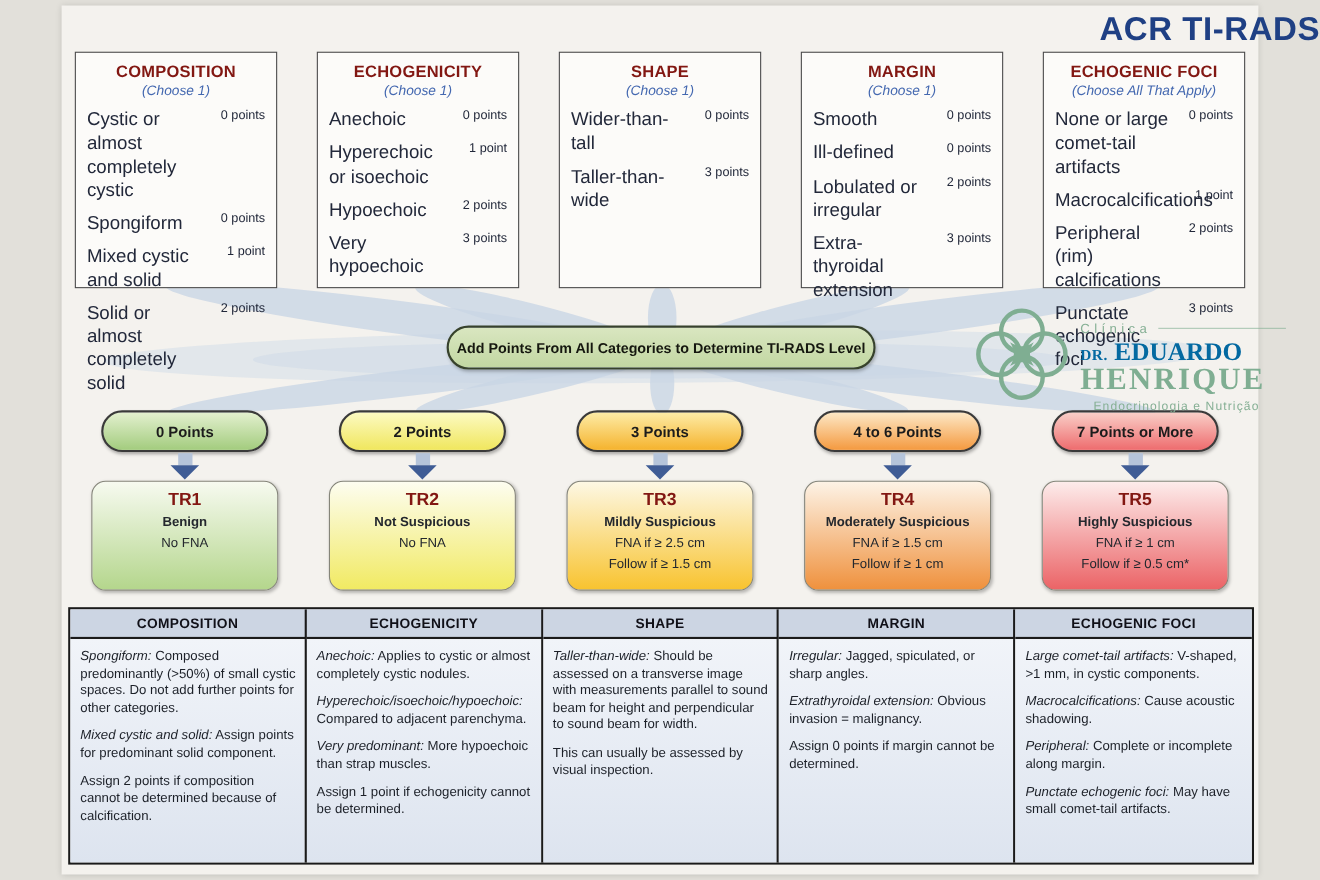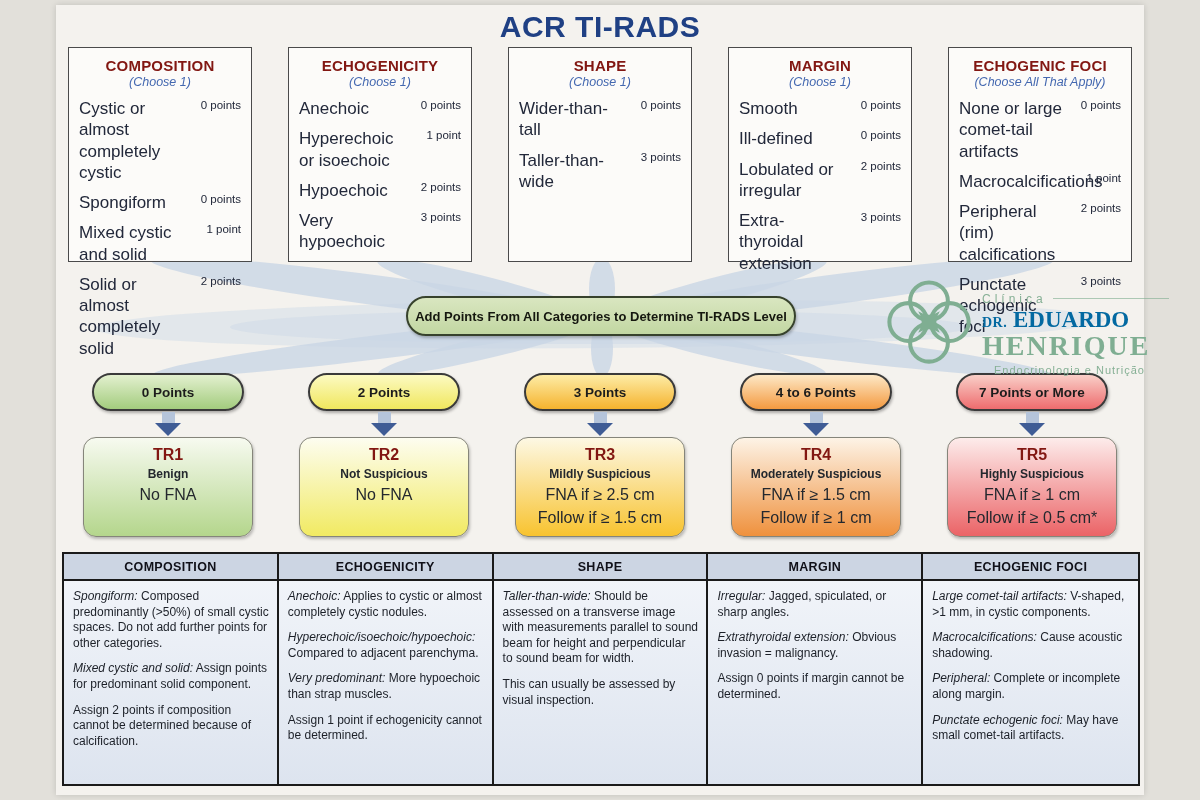--- a/index.html
+++ b/index.html
@@ -7,21 +7,21 @@
     width:1200px;height:800px;position:relative;overflow:hidden;
     background:#e2e0da;font-family:"Liberation Sans",sans-serif;
     -webkit-font-smoothing:antialiased;
   }
   .page{
     position:absolute;left:56px;top:5px;width:1088px;height:790px;
     background:#f4f2ee;box-shadow:0 0 6px rgba(0,0,0,.15);
   }
   
   .main-title{
-    position:absolute;left:0;top:10px;width:1200px;text-align:center;
+    position:absolute;left:0;top:10px;width:1200px;text-align:right;
     font-size:30px;font-weight:bold;letter-spacing:.5px;color:#1f4084;
   }
   
   .cat-row{position:absolute;left:68px;top:47px;display:flex;gap:36px;z-index:2;}
   .cat-box{
     width:184px;height:215px;background:#fcfbf9;border:1.5px solid #4a4a4a;
     box-sizing:border-box;padding:9px 10px 0 10px;
   }
   .cat-title{text-align:center;font-size:15px;font-weight:bold;color:#821712;letter-spacing:.2px;}
   .cat-sub{text-align:center;font-size:12.5px;font-style:italic;color:#4468b0;margin-top:1px;margin-bottom:9px;}
@@ -59,21 +59,21 @@
   }
   .arrow{display:flex;flex-direction:column;align-items:center;height:26px;}
   .arrow-stem{width:13px;height:11px;background:#b5c4da;margin-top:1px;}
   .arrow-head{width:0;height:0;border-left:13px solid transparent;border-right:13px solid transparent;border-top:13px solid #3f5c95;}
   .tr-box{
     width:170px;height:100px;border:1.5px solid #85857a;border-radius:13px;box-sizing:border-box;
     text-align:center;padding-top:8px;box-shadow:1px 2px 3px rgba(0,0,0,.25);
   }
   .tr-code{font-size:16px;font-weight:bold;color:#821712;}
   .tr-risk{font-size:12px;font-weight:bold;color:#24282e;margin-top:3px;}
-  .tr-line{font-size:16px;color:#24282e;margin-top:5px;}
+  .tr-line{font-size:12px;color:#24282e;margin-top:5px;}
   .tr-line:empty{display:none;}
   
   .ref-table{
     position:absolute;left:62px;top:552px;width:1078px;height:234px;z-index:2;
     border:2px solid #1a1a1a;box-sizing:border-box;display:grid;
     grid-template-columns:repeat(5,1fr);grid-template-rows:27px 1fr;
   }
   .th-cell{
     background:#ccd5e3;border-right:2px solid #1a1a1a;border-bottom:2px solid #1a1a1a;
     display:flex;align-items:center;justify-content:center;

